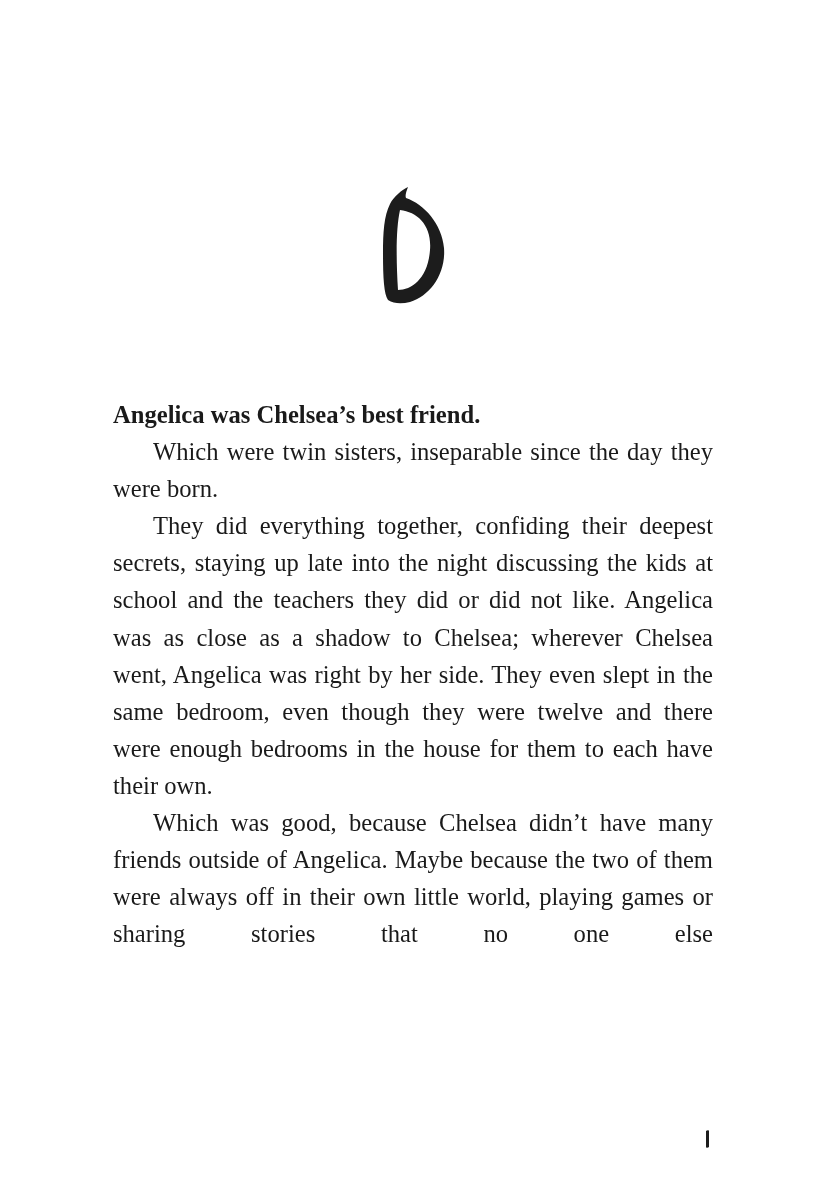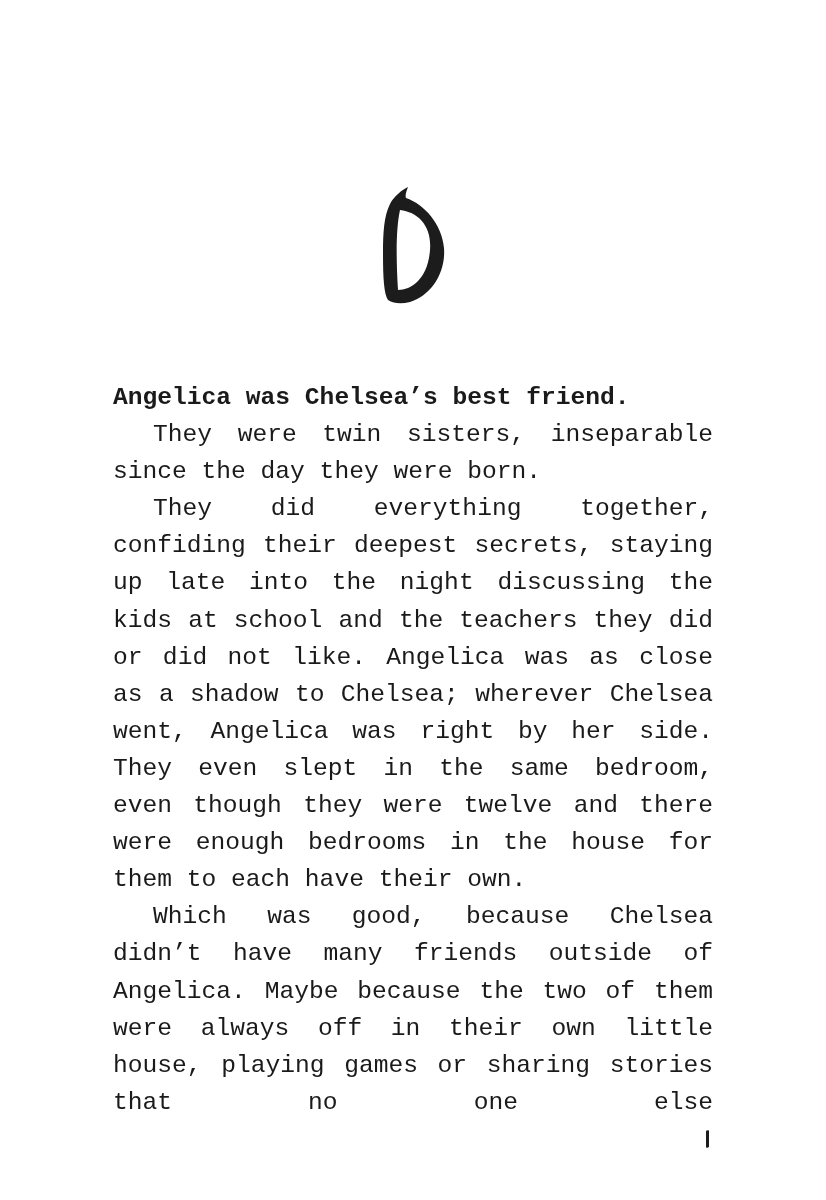--- a/index.html
+++ b/index.html
@@ -1,41 +1,41 @@
 <!DOCTYPE html>
 <html><head>
 <meta charset="utf-8">
 <style>
   html, body { margin: 0; padding: 0; background: #ffffff; }
   body { width: 826px; height: 1200px; position: relative; overflow: hidden; }
   .page { position: absolute; inset: 0; background: #fff; }
   .chapter-mark { position: absolute; left: 372px; top: 182px; width: 80px; height: 125px; }
   .text-block {
-    position: absolute; left: 113px; top: 379px; width: 600px;
-    font-family: Liberation Mono, monospace; font-size: 24.6px; line-height: 37.1px;
+    position: absolute; left: 113px; top: 396px; width: 600px;
+    font-family: Liberation Serif, serif; font-size: 24.6px; line-height: 37.1px;
     color: #1a1a1a; text-align: justify; hyphens: manual;
   }
   .text-block p { margin: 0; text-indent: 40px; }
   .text-block p.first { text-indent: 0; font-weight: bold; }
   .text-block p.last { text-align-last: justify; }
   .folio { position: absolute; left: 705px; top: 1130px; width: 5px; height: 18px; }
 </style>
 </head>
 <body>
 
 <div class="page">
 
   <svg class="chapter-mark" viewBox="0 0 80 125">
     <path d="M18,22 C22,14 30,8 36,5 C34,10 33,14 34,16 C52,22 70,42 72,66 C74,92 58,114 38,120 C30,122 22,122 16,118 C12,112 11,96 11,72 C11,50 12,34 18,22 Z
              M28,28 C24,46 24,76 26,108 C40,108 56,96 58,68 C60,44 46,30 28,28 Z" fill="#1c1c1c" fill-rule="evenodd"></path>
   </svg>
 
   <div class="text-block">
     <p class="first">Angelica was Chelsea’s best friend.</p>
-    <p>They were twin sisters, inseparable since the day they were born.</p>
+    <p>Which were twin sisters, inseparable since the day they were born.</p>
     <p>They did everything together, confiding their deepest secrets, staying up late into the night discuss­ing the kids at school and the teachers they did or did not like. Angelica was as close as a shadow to Chelsea; wherever Chelsea went, Angelica was right by her side. They even slept in the same bedroom, even though they were twelve and there were enough bed­rooms in the house for them to each have their own.</p>
-    <p class="last">Which was good, because Chelsea didn’t have many friends outside of Angelica. Maybe because the two of them were always off in their own little house, playing games or sharing stories that no one else</p>
+    <p class="last">Which was good, because Chelsea didn’t have many friends outside of Angelica. Maybe because the two of them were always off in their own little world, playing games or sharing stories that no one else</p>
   </div>
 
   <svg class="folio" viewBox="0 0 5 18">
     <path d="M1,1 C2,0 4,0 4,1 L4,17 C3,18 1,18 1,17 Z" fill="#1c1c1c"></path>
   </svg>
 </div>
 
 </body></html>

